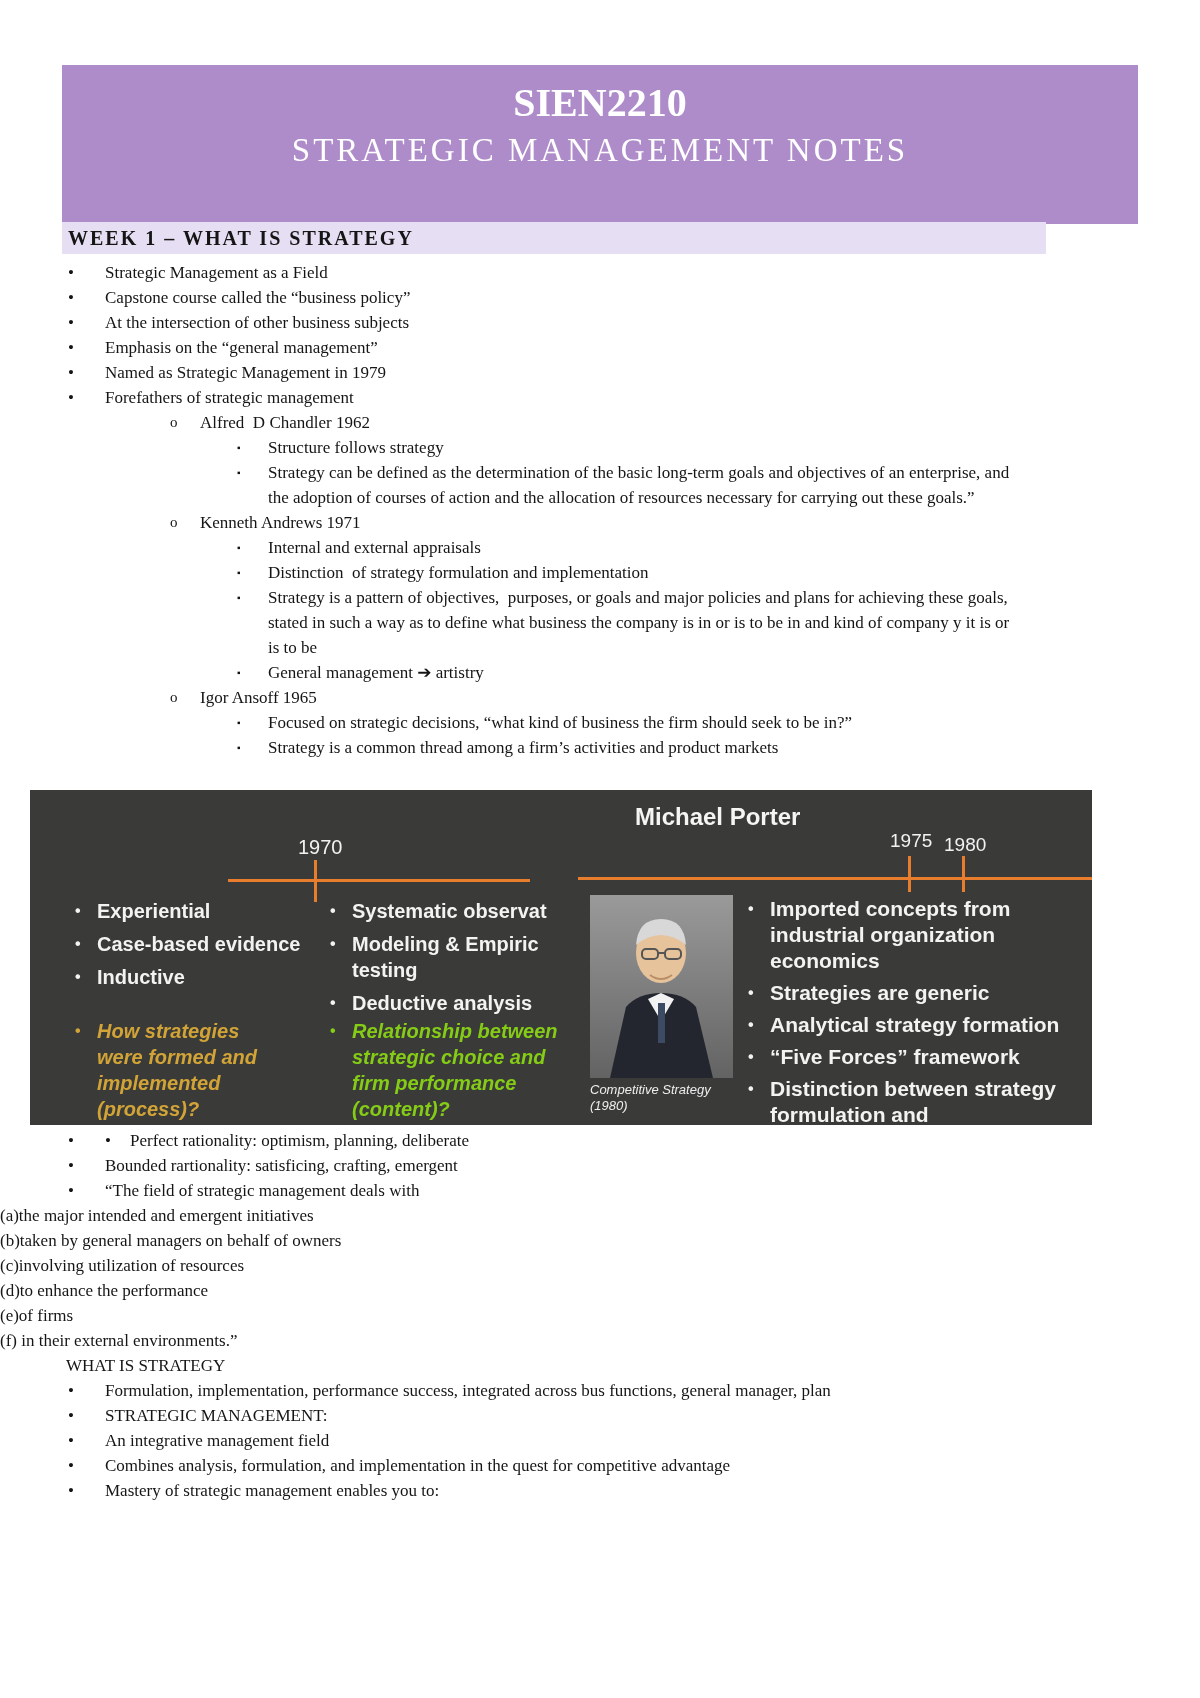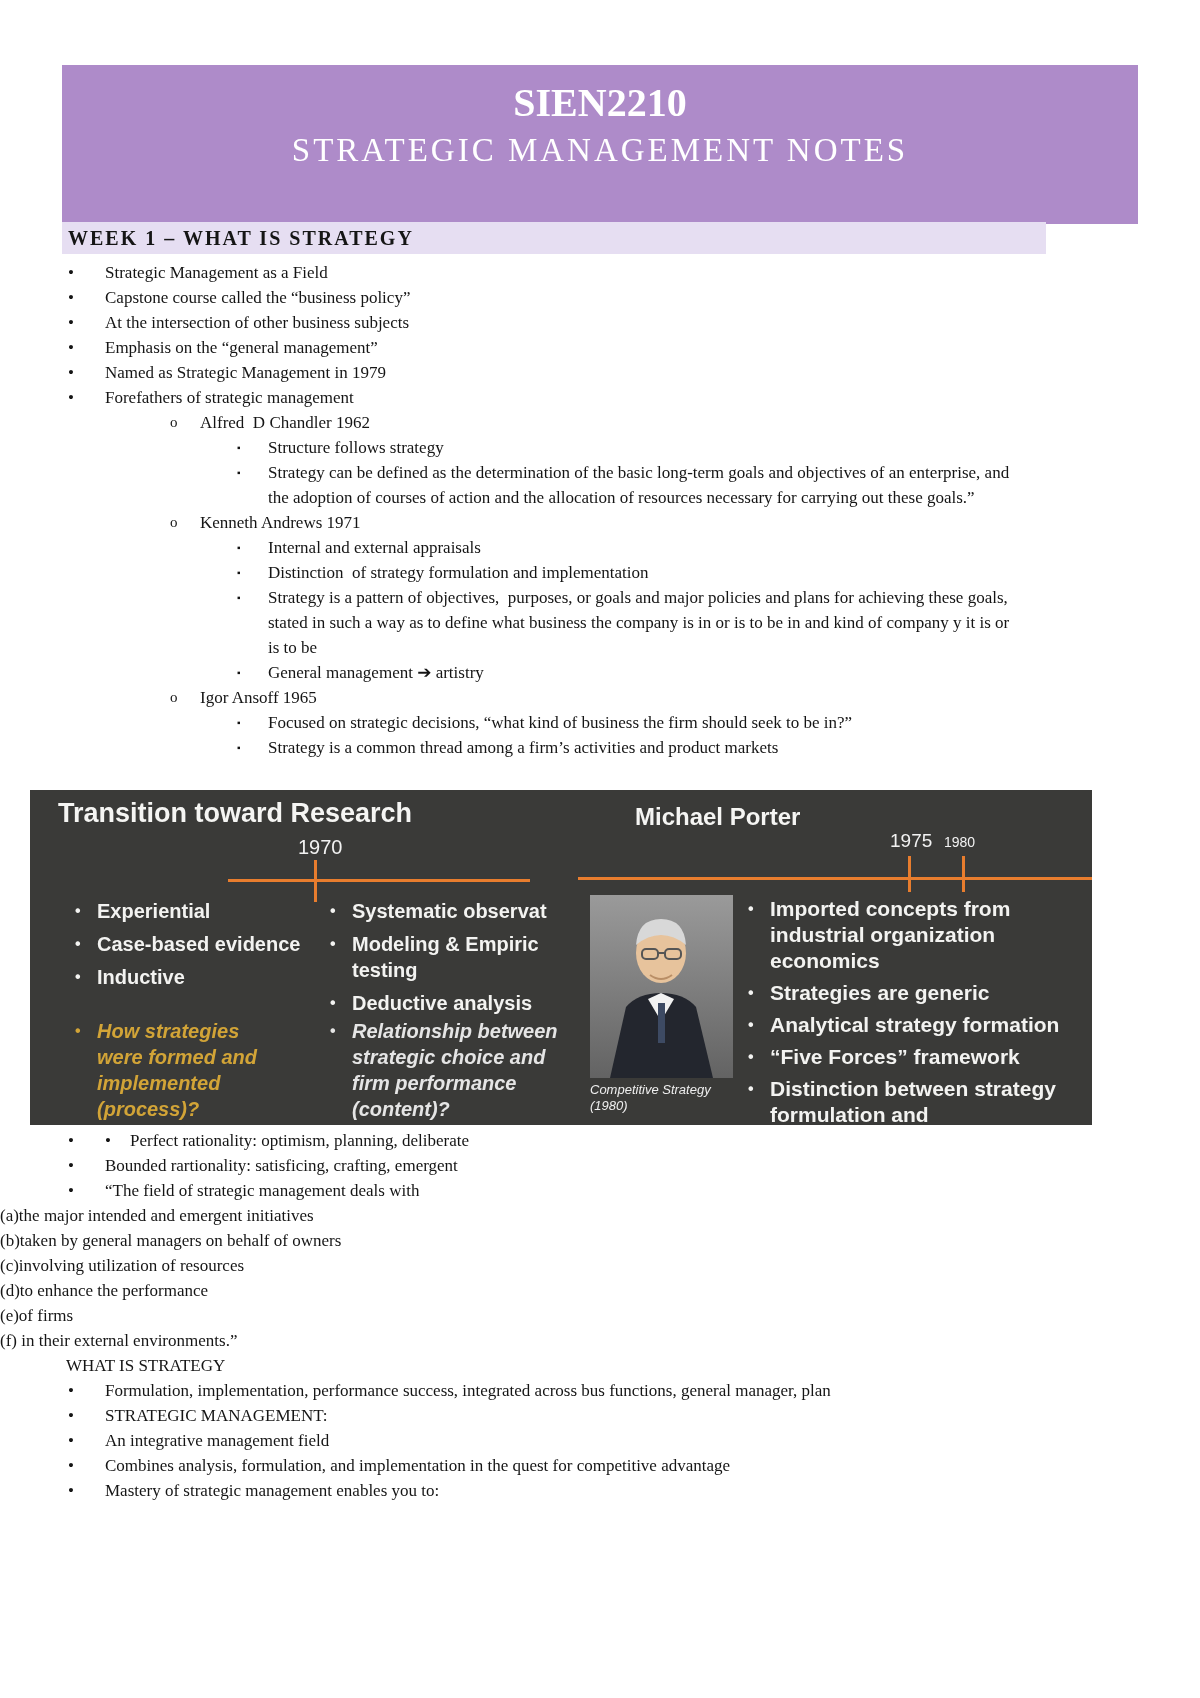--- a/index.html
+++ b/index.html
@@ -39,33 +39,33 @@
   .slide-title-right{position:absolute;left:565px;top:13px;color:#f5f5f3;font-weight:700;font-size:24px;margin-left:40px;}
   .tl{position:absolute;background:#e87d2e;}
   .tl-left-line{left:198px;top:89px;width:302px;height:3px;}
   .tl-left-tick{left:284px;top:70px;width:3px;height:42px;}
   .tl-right-line{left:548px;top:87px;width:514px;height:3px;}
   .tl-right-tick1{left:878px;top:66px;width:3px;height:36px;}
   .tl-right-tick2{left:932px;top:66px;width:3px;height:36px;}
   .year{position:absolute;color:#f2f2f2;font-size:19px;font-weight:400;}
   .year-1970{left:268px;top:46px;font-size:20px;}
   .year-1979{left:860px;top:40px;}
-  .year-1980{left:914px;top:44px;font-size:14px;}
+  .year-1980{left:914px;top:44px;font-size:19px;}
 
   .scol{position:absolute;}
   .col1{left:45px;top:108px;width:238px;}
   .col2{left:300px;top:108px;width:262px;}
   .col3{left:718px;top:106px;width:340px;}
   .sb-item{display:flex;color:#f3f3f1;font-weight:700;font-size:20px;line-height:26px;margin-bottom:7px;}
   .col3 .sb-item{font-size:21px;margin-bottom:6px;}
   .sdot{flex:0 0 22px;font-size:16px;}
   .accent{position:absolute;font-weight:700;font-style:italic;font-size:20px;line-height:26px;display:flex;}
   .accent::before{content:"•";flex:0 0 22px;font-style:normal;font-size:16px;}
   .accent-gold{left:45px;top:228px;width:200px;color:#d2a437;}
-  .accent-green{left:300px;top:228px;width:248px;color:#e5e5e5;}
+  .accent-green{left:300px;top:228px;width:248px;color:#84cc16;}
 
   .photo{position:absolute;left:560px;top:105px;width:143px;height:183px;}
   .photo svg{display:block;}
   .photo-caption{position:absolute;left:560px;top:292px;width:135px;color:#eeeeee;
                  font-style:italic;font-size:13px;line-height:16px;}
 </style>
 </head>
 <body>
 
 <div class="page">
@@ -142,21 +142,20 @@
         <span class="nb">▪</span>
         <span class="nt">Focused on strategic decisions, “what kind of business the firm should seek to be in?”</span>
       </div>
       <div class="note-row lvl-3">
         <span class="nb">▪</span>
         <span class="nt">Strategy is a common thread among a firm’s activities and product markets</span>
       </div>
     </div>
 
   <figure class="slide" style="margin:0;">
-    <div class="slide-title-left">Transition toward Research</div>
     <div class="slide-title-right">Michael Porter</div>
 
     <div class="year year-1970">1970</div>
     <div class="year year-1979">1975</div>
     <div class="year year-1980">1980</div>
 
     <div class="tl tl-left-line"></div>
     <div class="tl tl-left-tick"></div>
     <div class="tl tl-right-line"></div>
     <div class="tl tl-right-tick1"></div>

